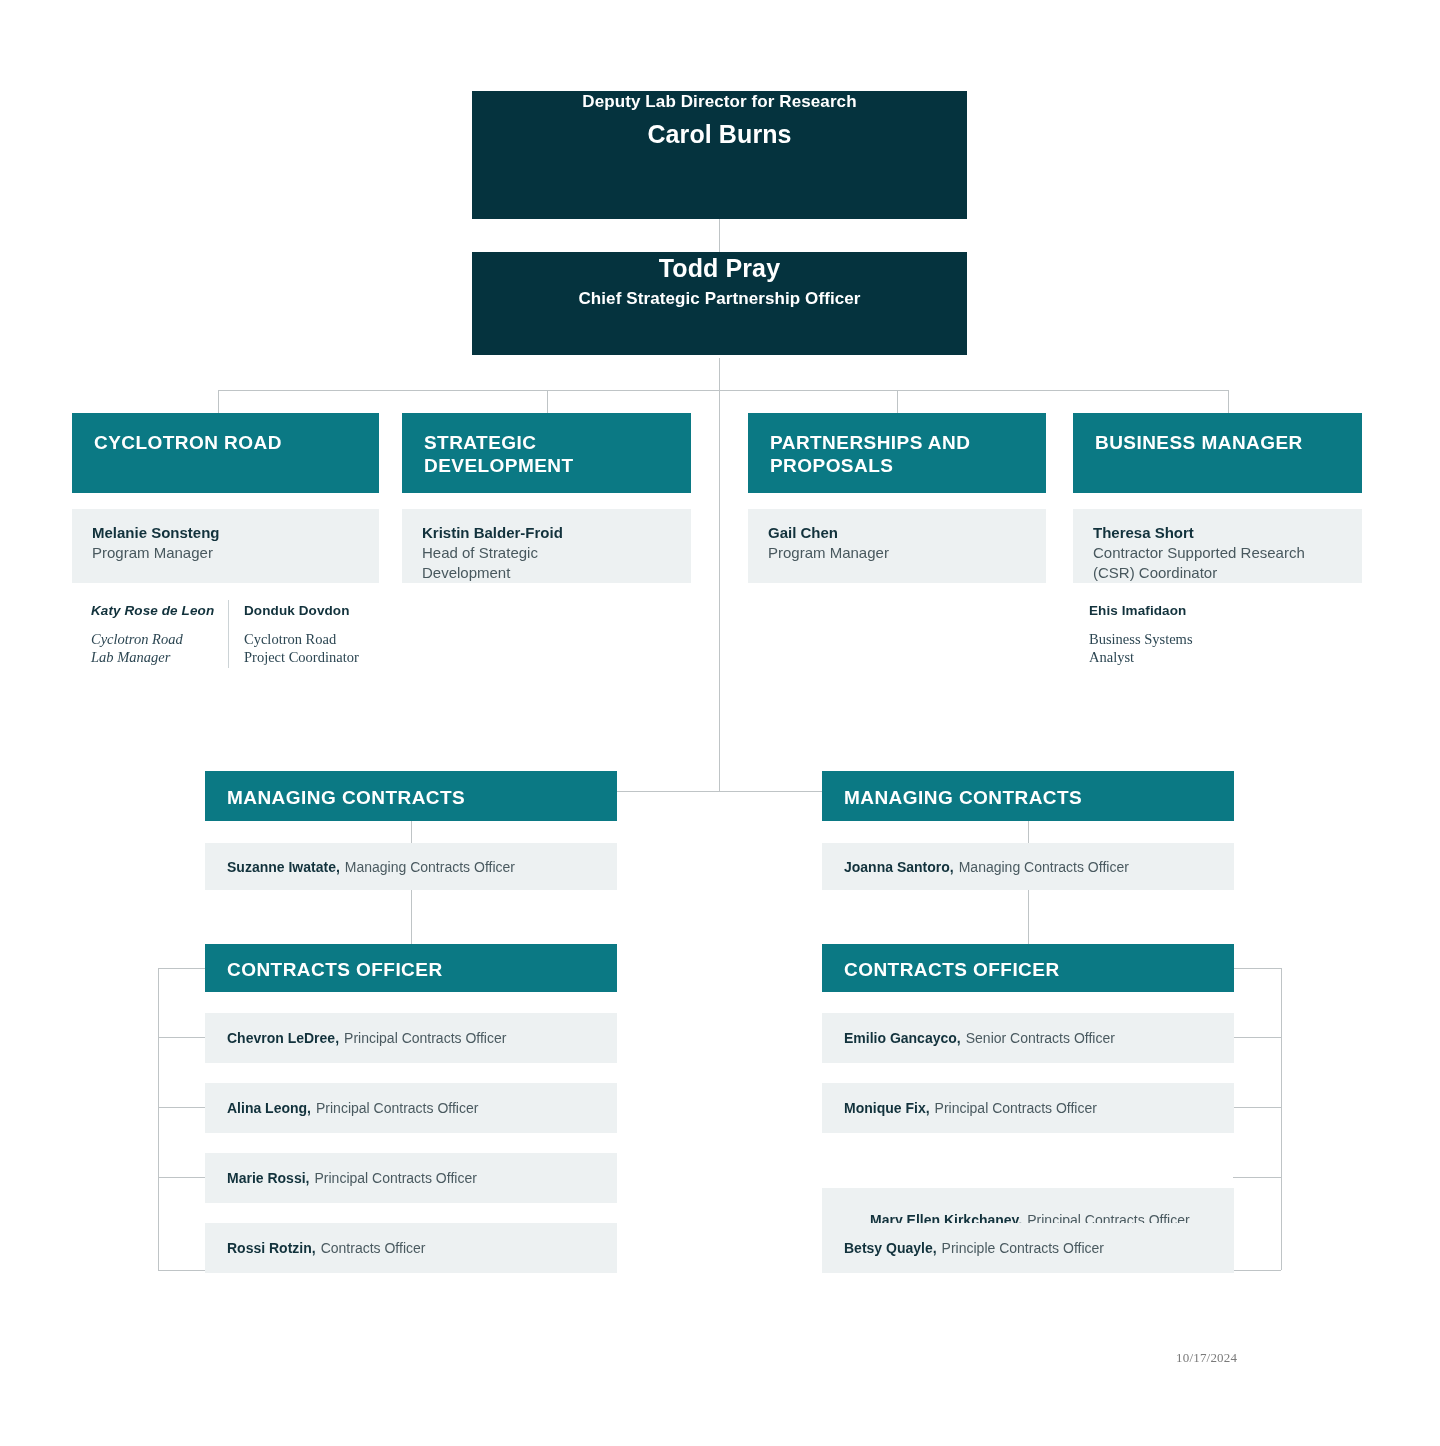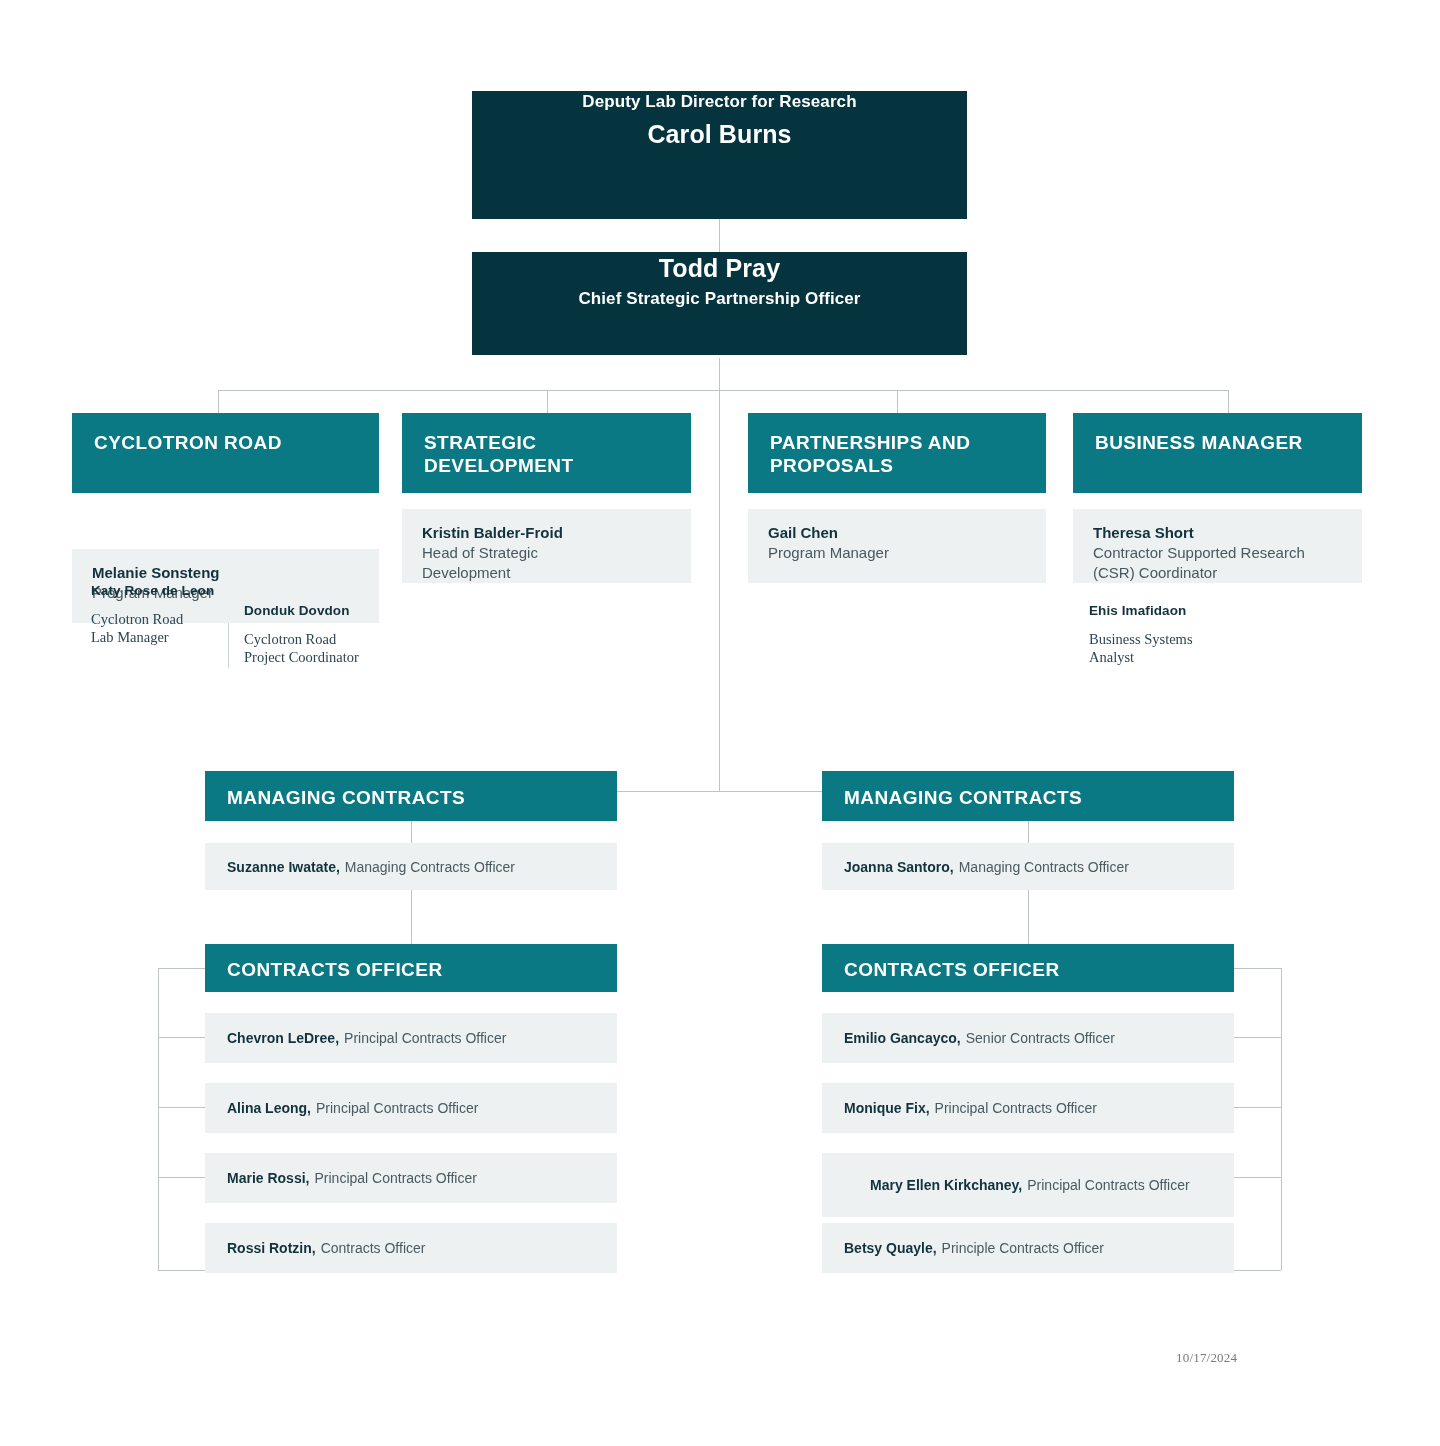--- a/index.html
+++ b/index.html
@@ -169,25 +169,25 @@
   </div>
 
   <div class="navy-box" style="left:472px; top:252px; width:495px; height:103px;">
     <div class="name-big">Todd Pray</div>
     <div class="role-small" style="margin-top:3px;">Chief Strategic Partnership Officer</div>
   </div>
 
   <div class="teal-head center-v" style="left:72px; top:413px; width:307px; height:80px;">
     <span>CYCLOTRON ROAD</span>
   </div>
-  <div class="gray-panel" style="left:72px; top:509px; width:307px; height:74px;margin-top:40px;">
+  <div class="gray-panel" style="left:72px; top:509px; width:307px; height:74px;">
     <span class="pname">Melanie Sonsteng</span>
     <span class="prole">Program Manager</span>
   </div>
-  <div class="sub-entry" style="left:91px; top:583px; width:125px;">
+  <div class="sub-entry" style="left:91px; top:603px; width:125px;font-style:italic;">
     <span class="sname">Katy Rose de Leon</span>
     <span class="srole" style="white-space:pre-line;">Cyclotron Road
 Lab Manager</span>
   </div>
   <div class="sub-entry" style="left:244px; top:603px; width:135px;">
     <span class="sname">Donduk Dovdon</span>
     <span class="srole" style="white-space:pre-line;">Cyclotron Road
 Project Coordinator</span>
   </div>
 
@@ -270,21 +270,21 @@
   <div class="row-panel" style="left:822px; top:1013px; width:412px; height:50px;">
     <b>Emilio Gancayco,</b>
     <span style="width:5px;"></span>
     <span>Senior Contracts Officer</span>
   </div>
   <div class="row-panel" style="left:822px; top:1083px; width:412px; height:50px;">
     <b>Monique Fix,</b>
     <span style="width:5px;"></span>
     <span>Principal Contracts Officer</span>
   </div>
-  <div class="row-panel" style="left:822px; top:1153px; width:412px; height:64px;padding-left:48px;">
+  <div class="row-panel" style="left:822px; top:1188px; width:412px; height:64px;padding-left:48px;">
     <b>Mary Ellen Kirkchaney,</b>
     <span style="width:5px;"></span>
     <span>Principal Contracts Officer</span>
   </div>
   <div class="row-panel" style="left:822px; top:1223px; width:412px; height:50px;">
     <b>Betsy Quayle,</b>
     <span style="width:5px;"></span>
     <span>Principle Contracts Officer</span>
   </div>
 

